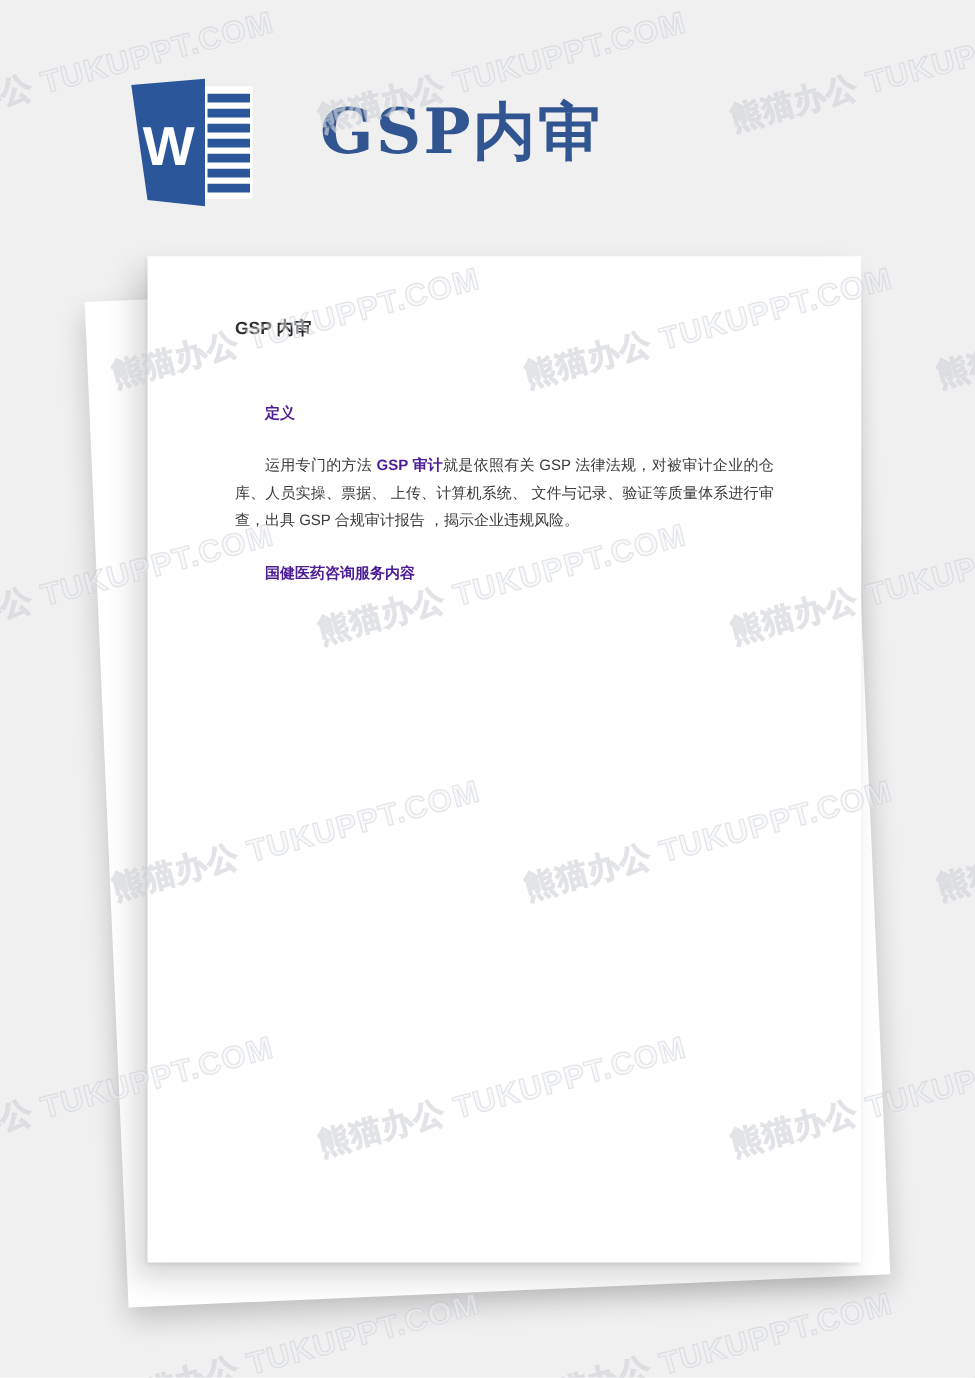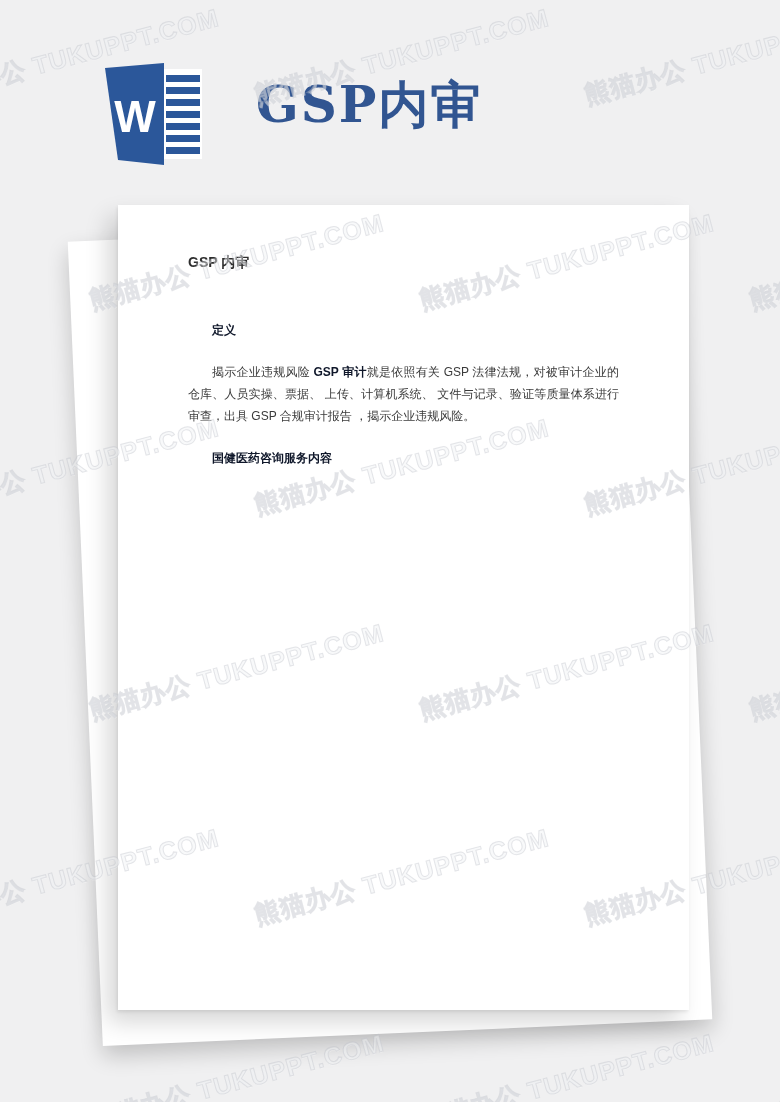--- a/index.html
+++ b/index.html
@@ -57,21 +57,21 @@
     color: #2d2d2d;
   }
   .para {
     margin: 0 0 20px 0;
     font-size: 12px;
     line-height: 22px;
     color: #3a3a3a;
     text-align: justify;
     text-indent: 2em;
   }
-  .para strong { font-weight: 700; color: #0f172a; }
+  .para strong { font-weight: 700; color: #4c1d95; }
 
   
   .watermark-layer {
     position: absolute; left: 0; top: 0; right: 0; bottom: 0;
     z-index: 5;
     overflow: hidden;
     pointer-events: none;
   }
   .wm {
     position: absolute;
@@ -112,21 +112,21 @@
 <div class="page-back"></div>
 
 <div class="page-front">
   <h1 class="doc-title">GSP 内审</h1>
 
   <p class="para"><span></span><strong>定义</strong><span></span></p>
 
 
 
 
-  <p class="para"><span>揭示企业违规风险 </span><strong>GSP 审计</strong><span>就是依照有关 GSP 法律法规，对被审计企业的仓库、人员实操、票据、 上传、计算机系统、 文件与记录、验证等质量体系进行审查，出具 GSP 合规审计报告 ，揭示企业违规风险。</span></p>
+  <p class="para"><span>运用专门的方法 </span><strong>GSP 审计</strong><span>就是依照有关 GSP 法律法规，对被审计企业的仓库、人员实操、票据、 上传、计算机系统、 文件与记录、验证等质量体系进行审查，出具 GSP 合规审计报告 ，揭示企业违规风险。</span></p>
 
   <p class="para"><span></span><strong>国健医药咨询服务内容</strong><span></span></p>
 
 </div>
 
 <div class="watermark-layer" id="watermark-layer">
     <span class="wm" style="left: -80px; top: 40px;">熊猫办公 TUKUPPT.COM</span>
     <span class="wm" style="left: 250px; top: 40px;">熊猫办公 TUKUPPT.COM</span>
     <span class="wm" style="left: 580px; top: 40px;">熊猫办公 TUKUPPT.COM</span>
     <span class="wm" style="left: 85px; top: 245px;">熊猫办公 TUKUPPT.COM</span>

